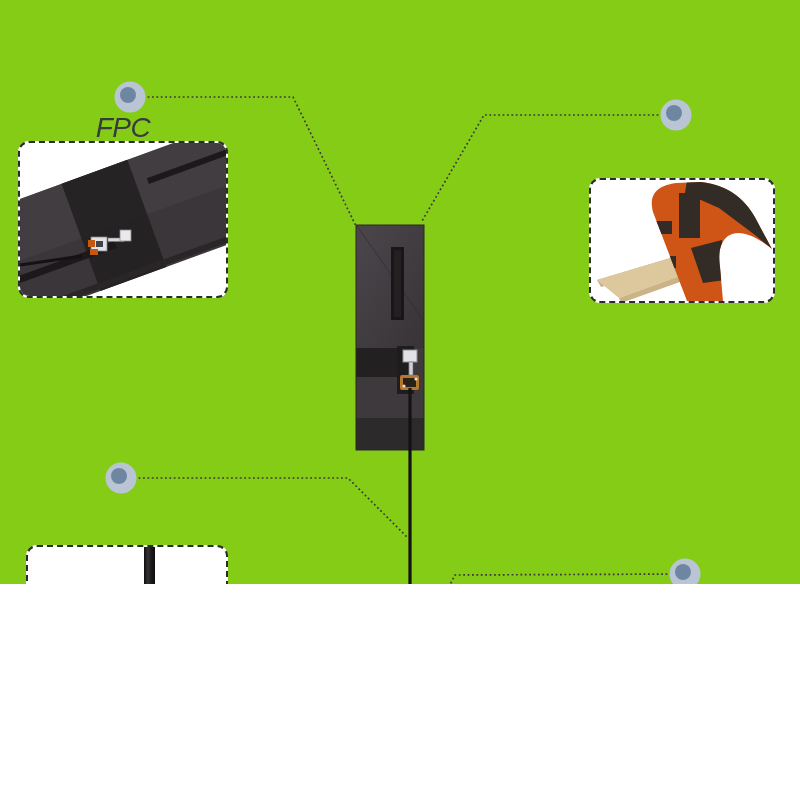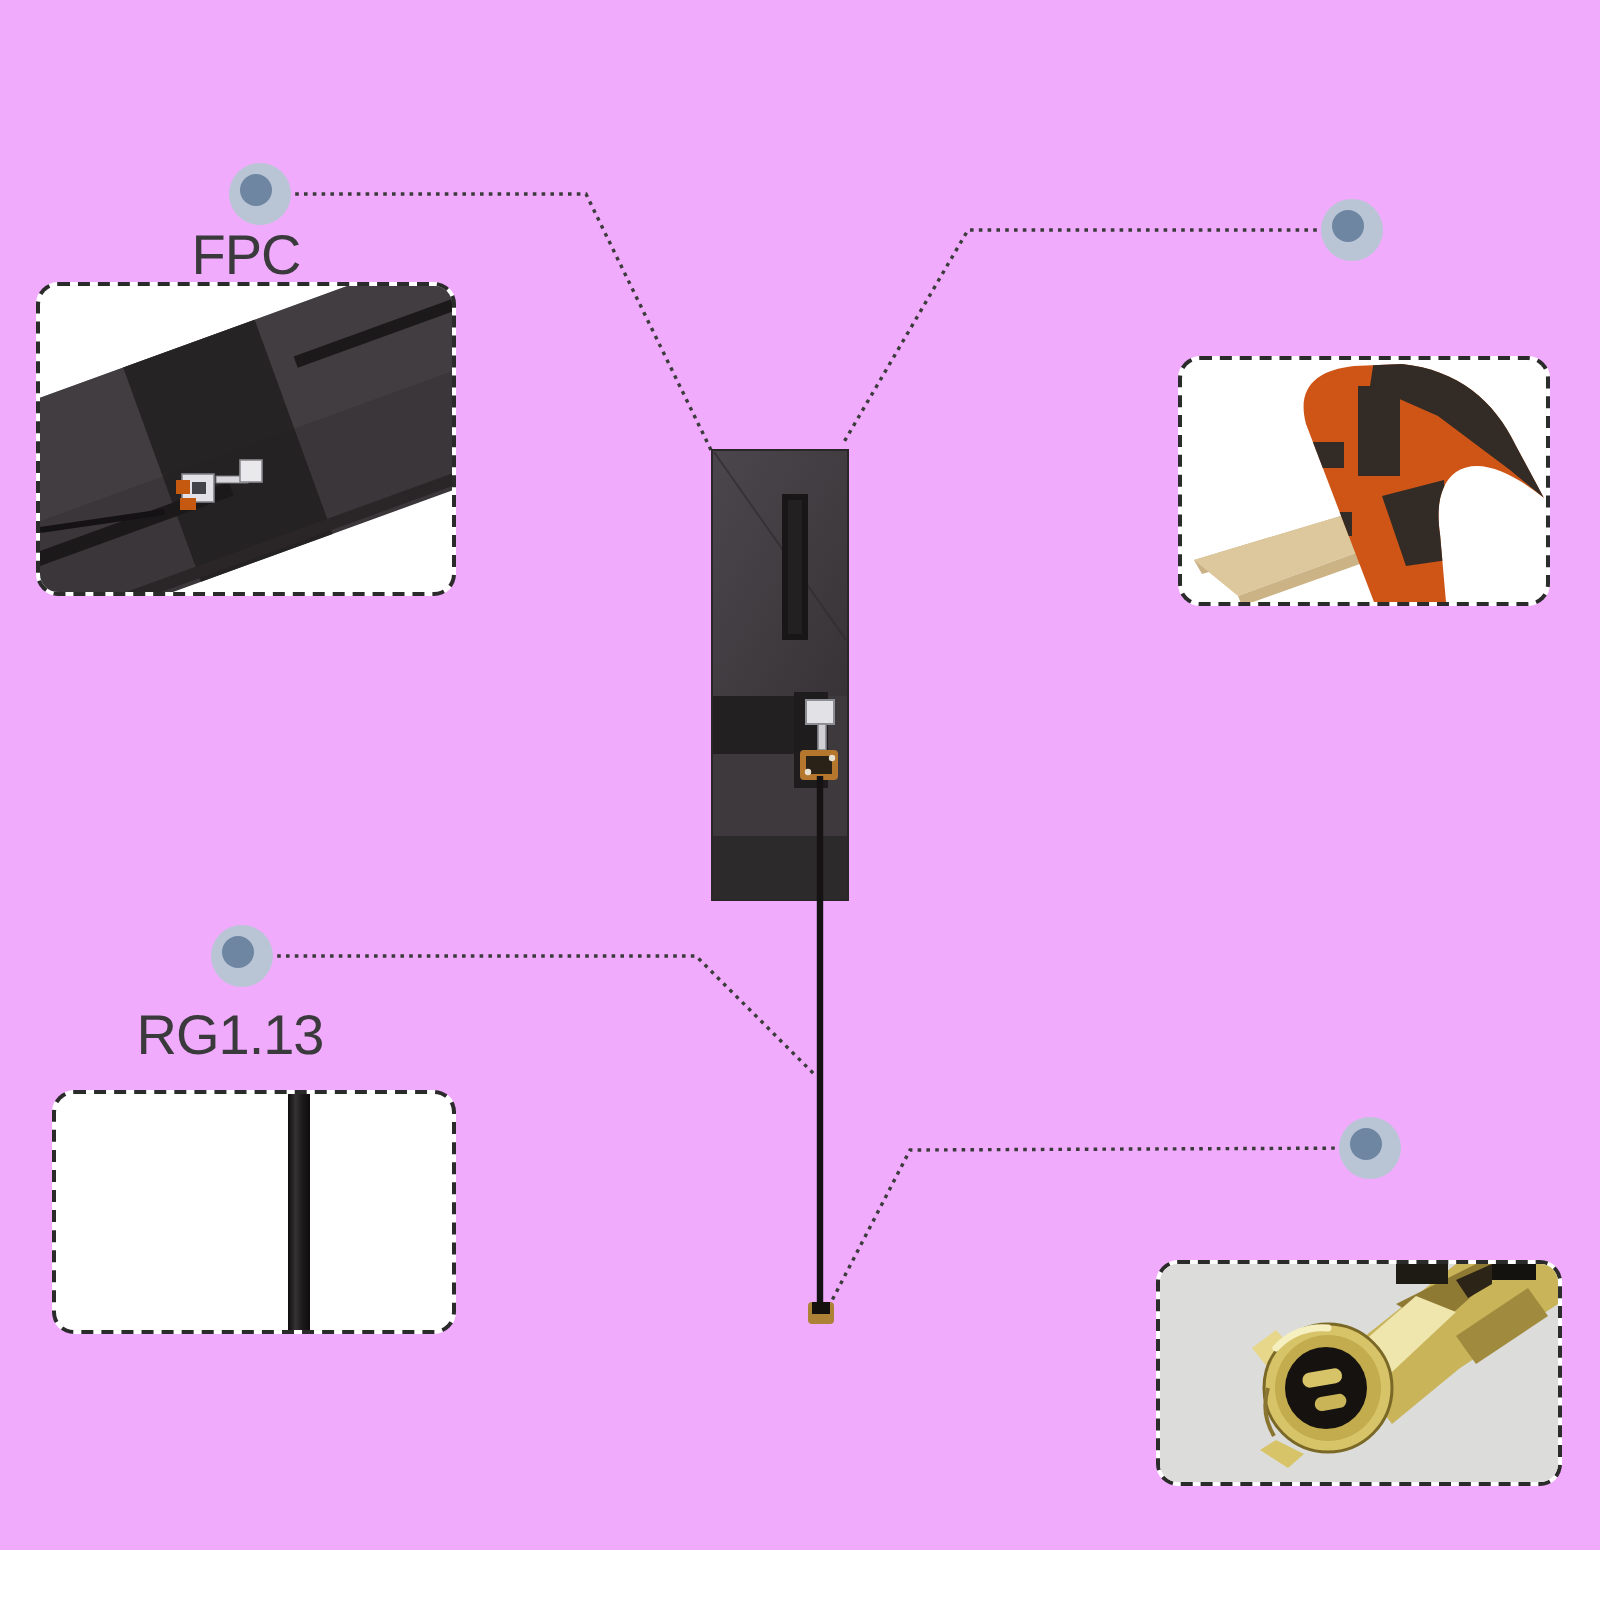--- a/index.html
+++ b/index.html
@@ -1,18 +1,18 @@
 <!DOCTYPE html>
 <html><head>
 <meta charset="utf-8">
 <style>
   html,body{margin:0;padding:0;background:#fff;}
   .stage{
-    position:relative;width:800px;height:775px;background:#f0abfc;
-    overflow:hidden;font-family:"Liberation Sans", sans-serif;
+    position:relative;width:800px;height:584px;background:#84cc16;
+    overflow:hidden;font-family:"Liberation Sans", sans-serif;font-style:italic;
   }
   .abs{position:absolute;}
   .callout-label{
     position:absolute;text-align:center;color:#3a3a3c;
     font-size:28px;line-height:1.0;letter-spacing:-0.5px;font-weight:500;
     white-space:nowrap;
   }
   .callout-box{
     position:absolute;border:2px dashed #2b2b2b;border-radius:11px;
     background:#ffffff;overflow:hidden;box-sizing:border-box;
@@ -78,21 +78,20 @@
       <circle cx="86" cy="189" r="1.6" fill="#e8e1d2"></circle>
     </g>
     <line x1="80" y1="198" x2="80" y2="464" stroke="#141213" stroke-width="3.2"></line>
     <g>
       <rect x="74" y="461" width="13" height="11" rx="2" fill="#ad8136"></rect>
       <rect x="76" y="461" width="9" height="6" fill="#14110e"></rect>
     </g>
   </svg>
 
   <div class="callout-label" style="left:63px;top:114px;width:120px;">FPC</div>
-  <div class="callout-label" style="left:45px;top:504px;width:140px;">RG1.13</div>
 
   <div class="callout-box" style="left:18px;top:141px;width:210px;height:157px;">
     <svg viewBox="0 0 206 153" preserveAspectRatio="none">
       <g transform="rotate(-20 103 78)">
         <rect x="-60" y="22" width="330" height="114" rx="6" fill="#3a3639"></rect>
         <rect x="-60" y="22" width="330" height="58" fill="#474349" opacity="0.55"></rect>
         <rect x="58" y="22" width="70" height="114" fill="#211e20" opacity="0.85"></rect>
         <rect x="140" y="46" width="170" height="6" fill="#1c191b"></rect>
         <rect x="-60" y="94" width="148" height="7" fill="#1c191b"></rect>
         <rect x="-60" y="128" width="330" height="6" fill="#2a2628"></rect>

